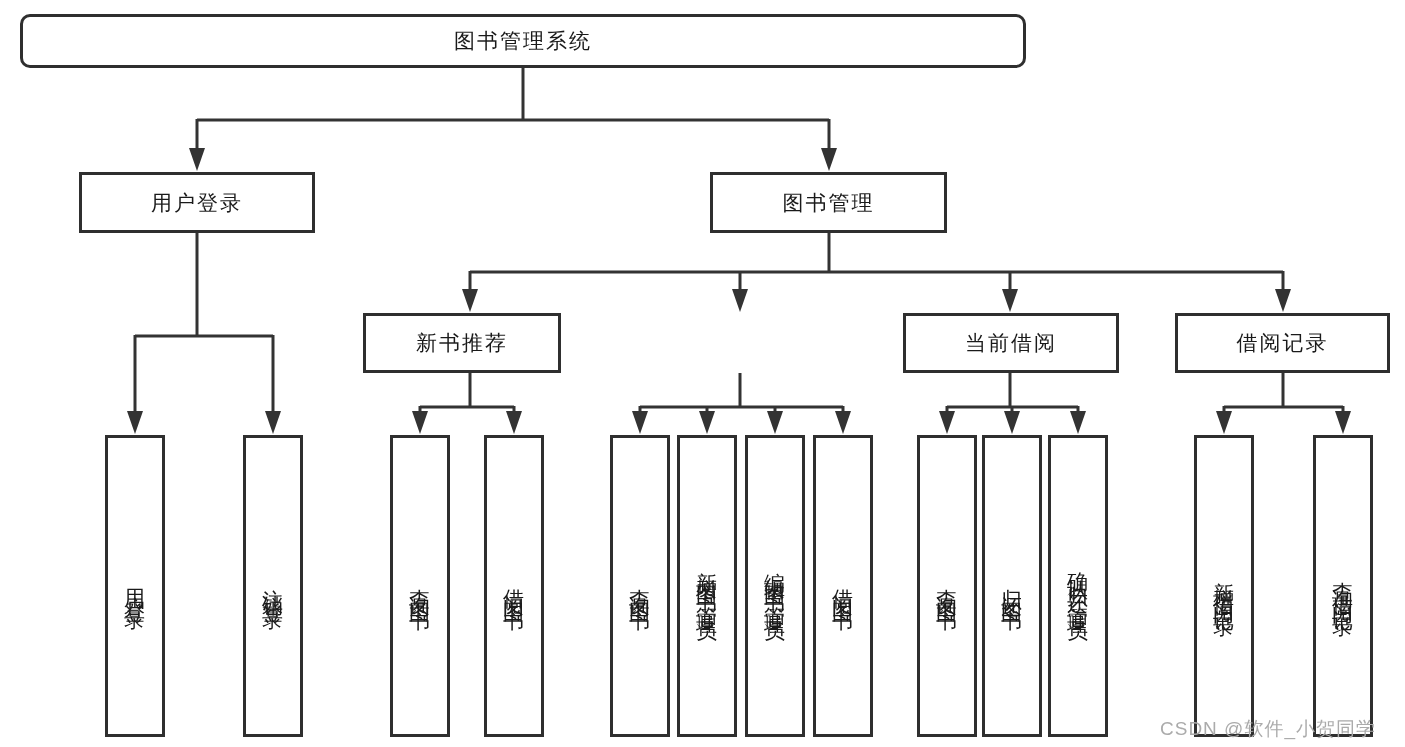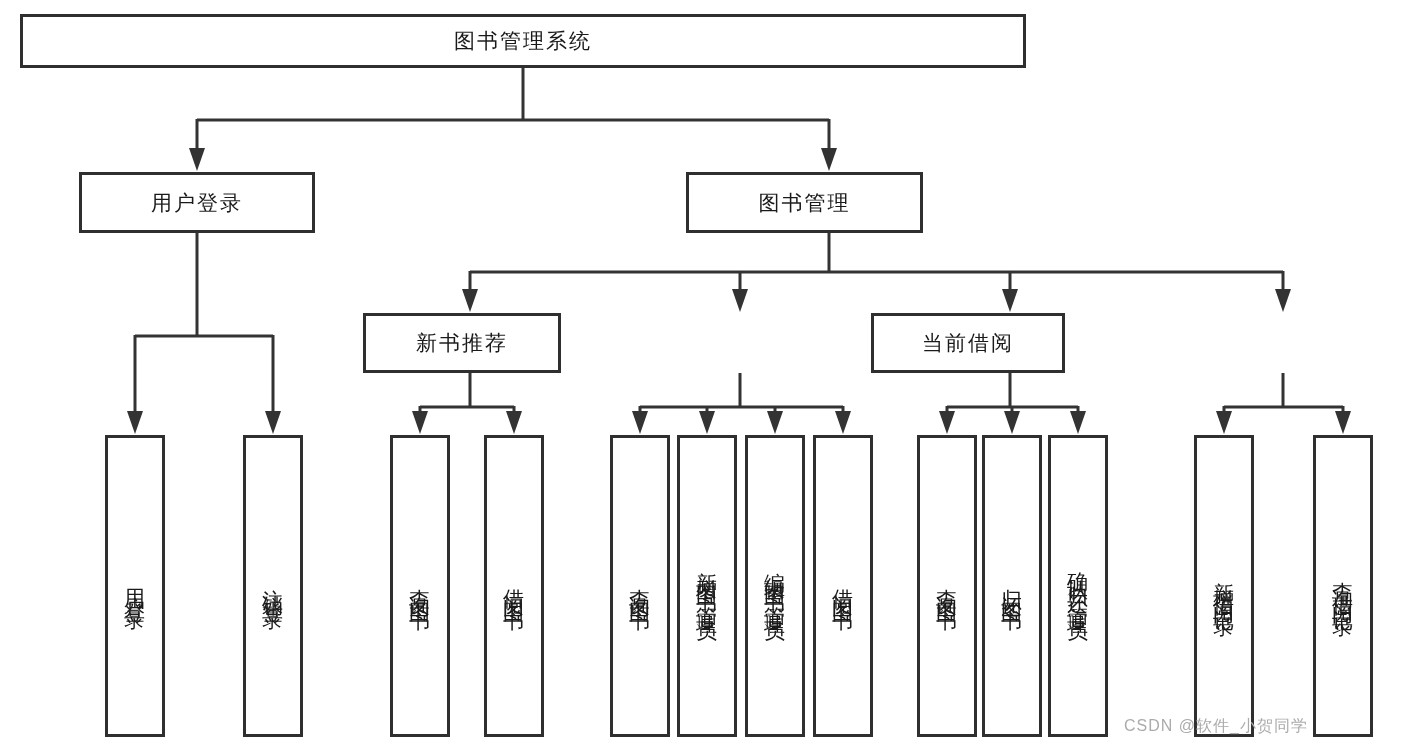--- a/index.html
+++ b/index.html
@@ -33,23 +33,23 @@
   .leaf{
     top:435px;width:60px;height:302px;
     writing-mode:vertical-rl;
     text-orientation:mixed;
     letter-spacing:7px;
     font-size:21px;
     line-height:1;
   }
   .watermark{
     position:absolute;
-    left:1124px;top:716px;
+    left:1160px;top:716px;
     z-index:5;
-    font-size:16px;
+    font-size:19px;
     letter-spacing:1px;
     color:var(--watermark-color);
     white-space:nowrap;
   }
 </style>
 </head>
 <body>
 
 <div class="canvas">
 
@@ -119,27 +119,28 @@
 
       <path d="M939,411 L955,411 L947,434 Z"></path>
       <path d="M1004,411 L1020,411 L1012,434 Z"></path>
       <path d="M1070,411 L1086,411 L1078,434 Z"></path>
 
       <path d="M1216,411 L1232,411 L1224,434 Z"></path>
       <path d="M1335,411 L1351,411 L1343,434 Z"></path>
     </g>
   </svg>
 
-  <div class="box" style="left:20px;top:14px;width:1006px;height:54px;">图书管理系统</div>
+  <div class="box" style="left:20px;top:14px;width:1006px;height:54px;border-radius:10px;">图书管理系统</div>
 
   <div class="box" style="left:79px;top:172px;width:236px;height:61px;">用户登录</div>
-  <div class="box" style="left:686px;top:172px;width:237px;height:61px;">图书管理</div>
+  <div class="box" style="left:710px;top:172px;width:237px;height:61px;">图书管理</div>
 
   <div class="box" style="left:363px;top:313px;width:198px;height:60px;">新书推荐</div>
-  <div class="box" style="left:871px;top:313px;width:194px;height:60px;">当前借阅</div>
+  <div class="box" style="left:903px;top:313px;width:216px;height:60px;">当前借阅</div>
+  <div class="box" style="left:1175px;top:313px;width:215px;height:60px;">借阅记录</div>
 
   <div class="box leaf" style="left:105px;">用户登录</div>
   <div class="box leaf" style="left:243px;">注销登录</div>
 
   <div class="box leaf" style="left:390px;">查询图书</div>
   <div class="box leaf" style="left:484px;">借阅图书</div>
 
   <div class="box leaf" style="left:610px;">查询图书</div>
   <div class="box leaf" style="left:677px;">新增图书（管理员）</div>
   <div class="box leaf" style="left:745px;">编辑图书（管理员）</div>

